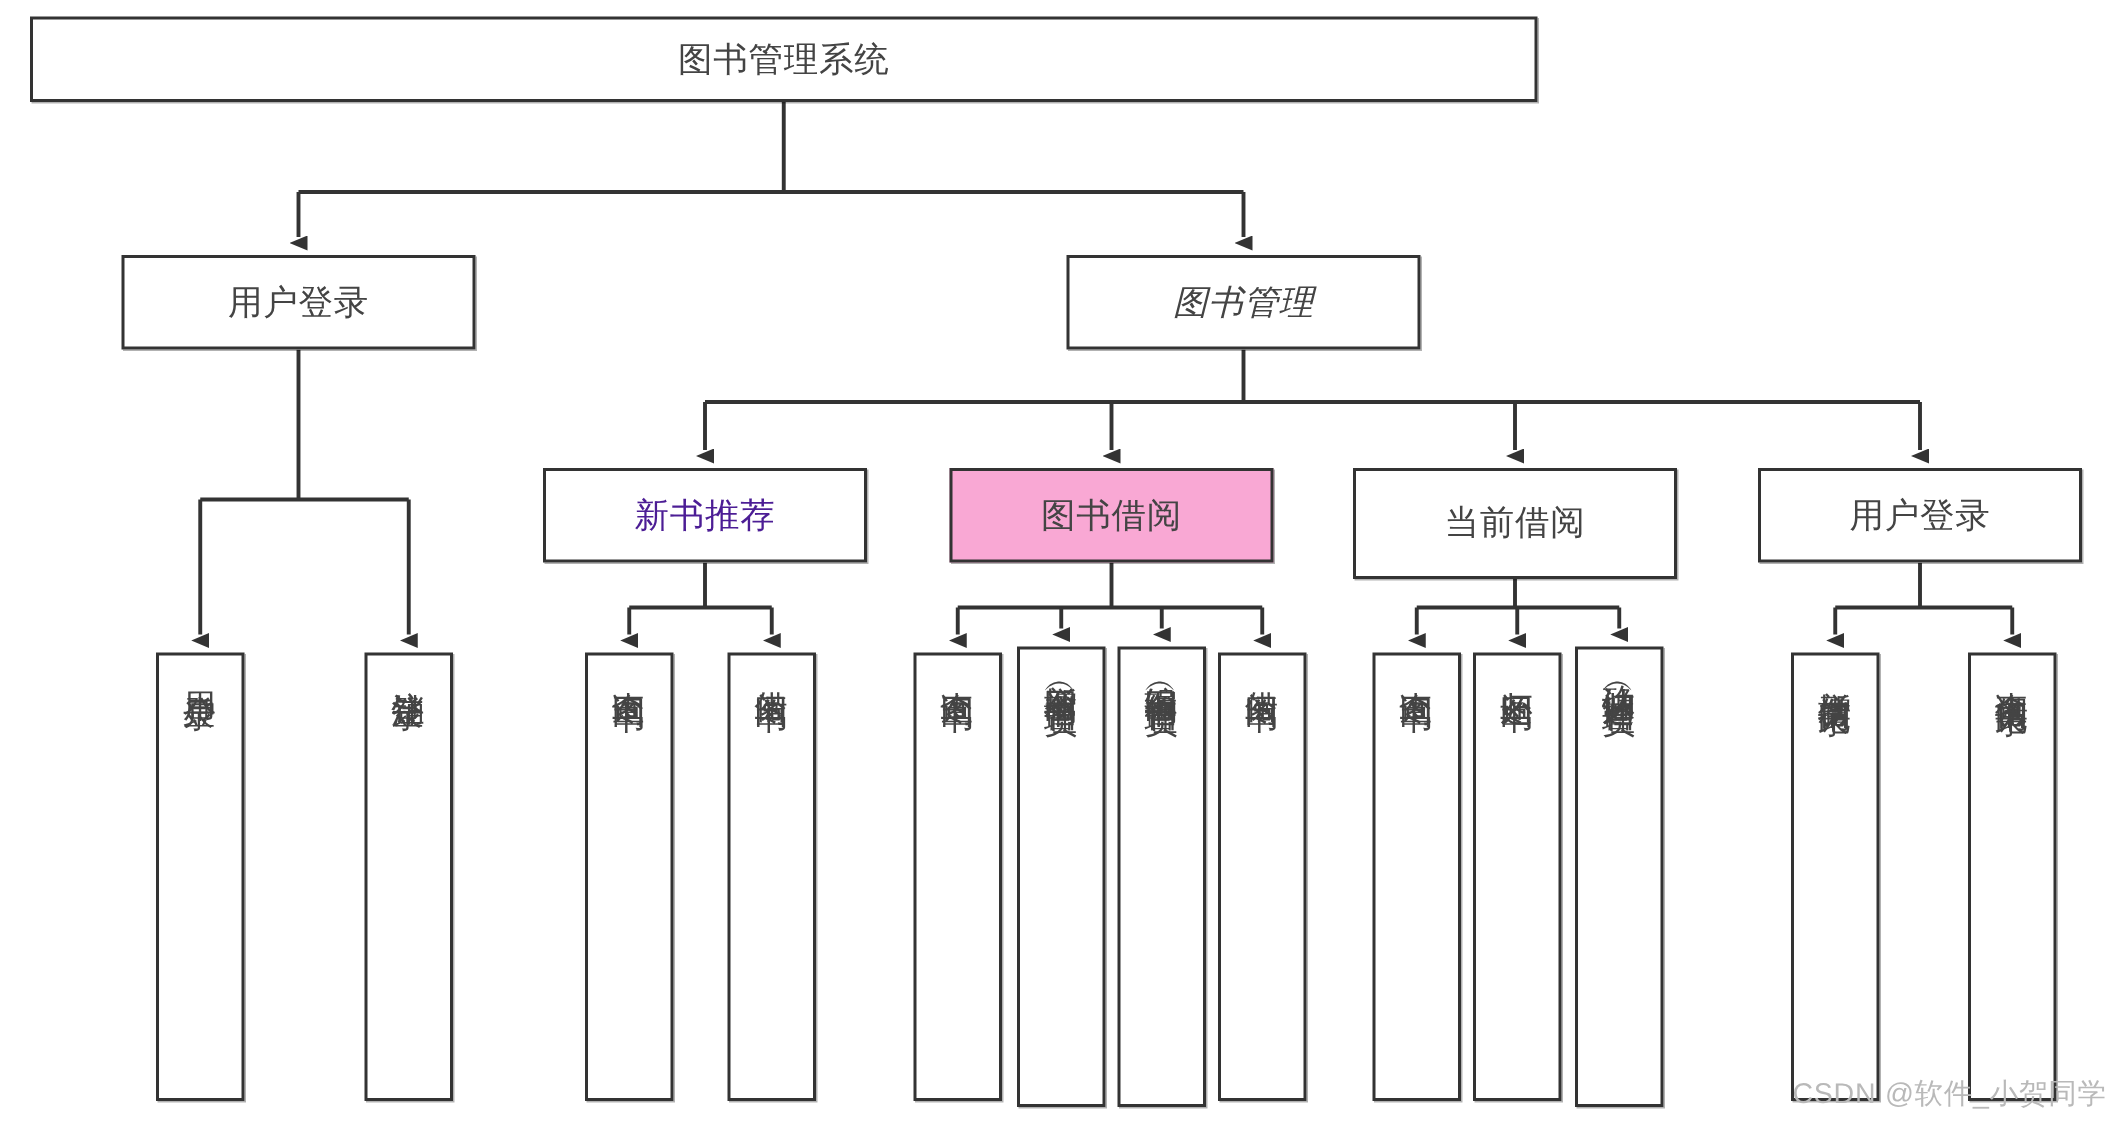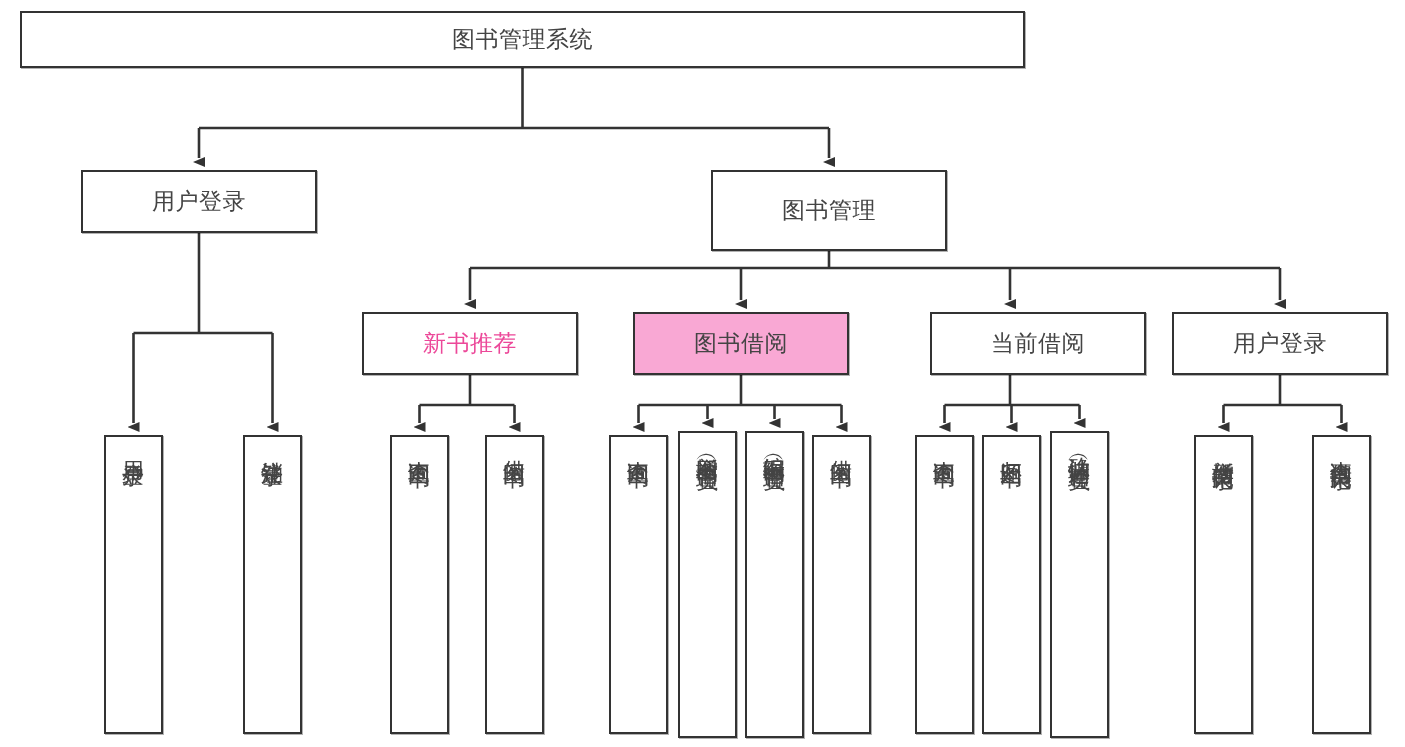--- a/index.html
+++ b/index.html
@@ -121,30 +121,30 @@
       </g>
   </svg>
 
   <div id="node-layer">
       <div class="node root" style="left: 20px; top: 11px; width: 1005px; height: 57px; border-color: rgb(51, 51, 51); background: rgb(255, 255, 255);">
         <span class="label" style="color: rgb(68, 68, 68);">图书管理系统</span>
       </div>
       <div class="node level2" style="left: 81px; top: 170px; width: 236px; height: 63px; border-color: rgb(51, 51, 51); background: rgb(255, 255, 255);">
         <span class="label" style="color: rgb(68, 68, 68);">用户登录</span>
       </div>
-      <div class="node level2" style="left: 711px; top: 170px; width: 236px; height: 81px; border-color: rgb(51, 51, 51); background: rgb(255, 255, 255);">
+      <div class="node level2" style="left: 711px; top: 170px; width: 236px; height: 63px; border-color: rgb(51, 51, 51); background: rgb(255, 255, 255); font-style: italic;">
         <span class="label" style="color: rgb(68, 68, 68);">图书管理</span>
       </div>
       <div class="node level3" style="left: 362px; top: 312px; width: 216px; height: 63px; border-color: rgb(51, 51, 51); background: rgb(255, 255, 255);">
-        <span class="label" style="color: #ec4899;">新书推荐</span>
+        <span class="label" style="color: #4c1d95;">新书推荐</span>
       </div>
       <div class="node level3" style="left: 633px; top: 312px; width: 216px; height: 63px; border-color: rgb(51, 51, 51); background: #f9a8d4;">
         <span class="label" style="color: rgb(68, 68, 68);">图书借阅</span>
       </div>
-      <div class="node level3" style="left: 902px; top: 312px; width: 216px; height: 63px; border-color: rgb(51, 51, 51); background: rgb(255, 255, 255); margin-left: 28px;">
+      <div class="node level3" style="left: 902px; top: 312px; width: 216px; height: 74px; border-color: rgb(51, 51, 51); background: rgb(255, 255, 255);">
         <span class="label" style="color: rgb(68, 68, 68);">当前借阅</span>
       </div>
       <div class="node level3" style="left: 1172px; top: 312px; width: 216px; height: 63px; border-color: rgb(51, 51, 51); background: rgb(255, 255, 255);">
         <span class="label" style="color: rgb(68, 68, 68);">用户登录</span>
       </div>
       <div class="node vertical level4" style="left: 104px; top: 435px; width: 59px; height: 299px; border-color: rgb(51, 51, 51); background: rgb(255, 255, 255);">
         <span class="label" style="color: rgb(68, 68, 68);">用户登录</span>
       </div>
       <div class="node vertical level4" style="left: 243px; top: 435px; width: 59px; height: 299px; border-color: rgb(51, 51, 51); background: rgb(255, 255, 255);">
         <span class="label" style="color: rgb(68, 68, 68);">注销登录</span>
@@ -177,14 +177,15 @@
         <span class="label" style="color: rgb(68, 68, 68);">确认归还（管理员）</span>
       </div>
       <div class="node vertical level4" style="left: 1194px; top: 435px; width: 59px; height: 299px; border-color: rgb(51, 51, 51); background: rgb(255, 255, 255);">
         <span class="label" style="color: rgb(68, 68, 68);">新增借阅记录</span>
       </div>
       <div class="node vertical level4" style="left: 1312px; top: 435px; width: 59px; height: 299px; border-color: rgb(51, 51, 51); background: rgb(255, 255, 255);">
         <span class="label" style="color: rgb(68, 68, 68);">查询借阅记录</span>
       </div>
     </div>
 
+  <div id="watermark">CSDN @软件_小贺同学</div>
 
 </div>
 
 </body></html>

